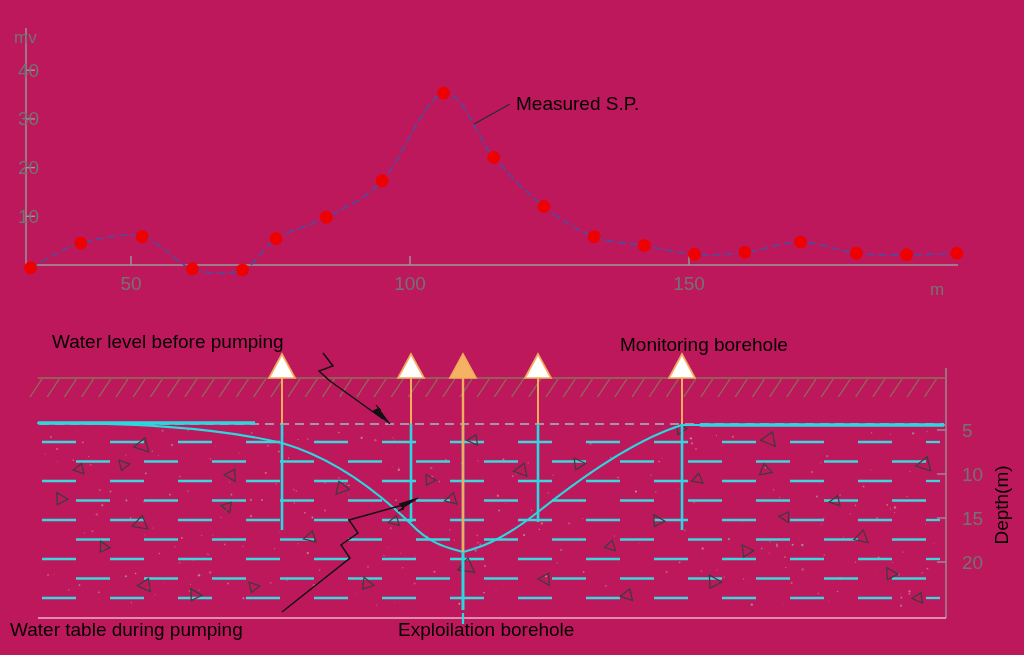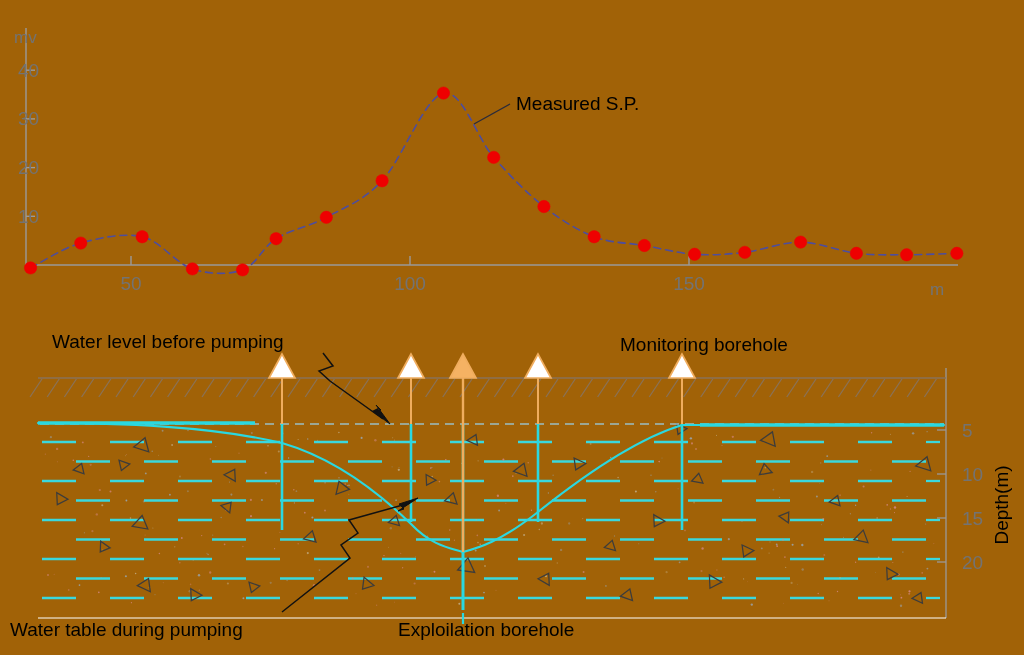--- a/index.html
+++ b/index.html
@@ -7,21 +7,21 @@
     padding: 0;
     background: #ffffff;
   }
   body {
     font-family: "Liberation Sans", sans-serif;
   }
   #figure {
     position: relative;
     width: 1024px;
     height: 655px;
-    background: #a16207;
+    background: #be185d;
     overflow: hidden;
   }
   #figure svg {
     position: absolute;
     left: 0;
     top: 0;
   }
   .axis-label {
     font-family: "Liberation Sans", sans-serif;
     font-size: 19px;

